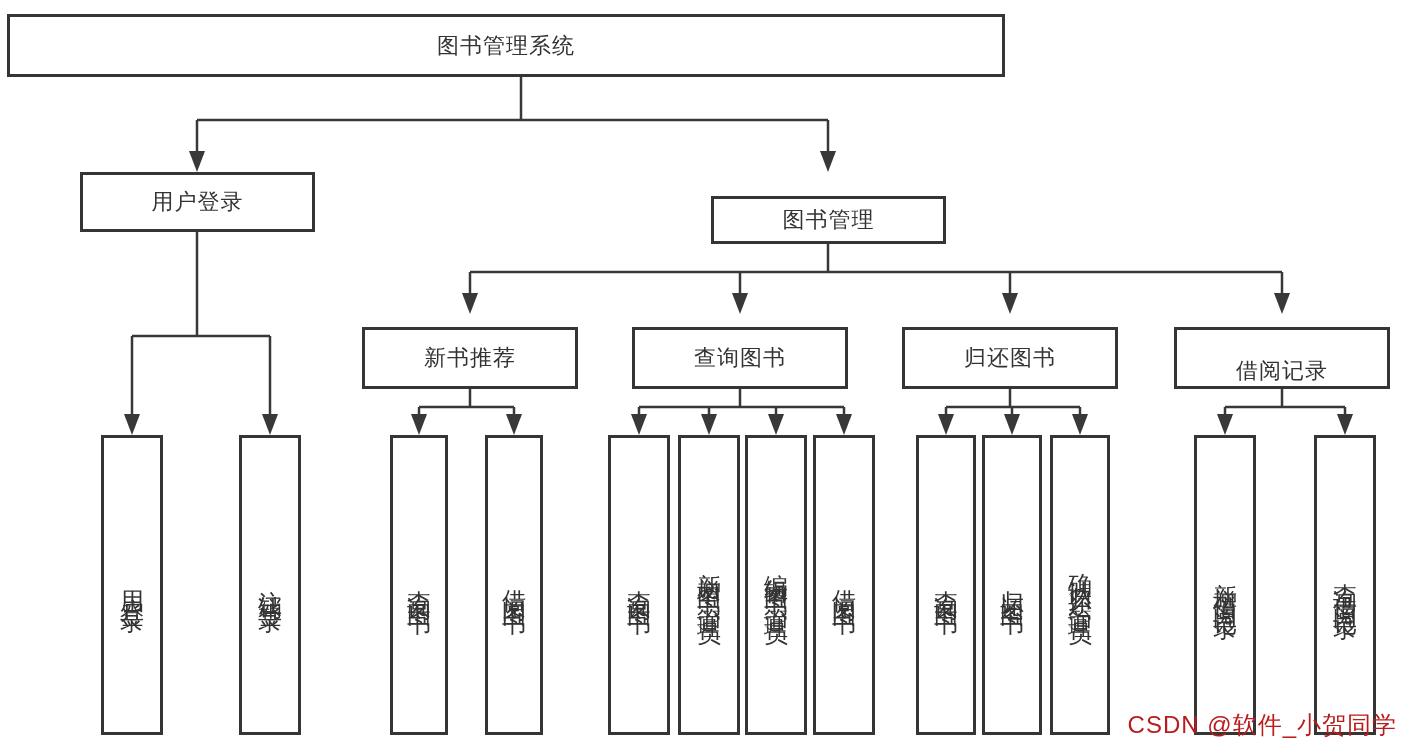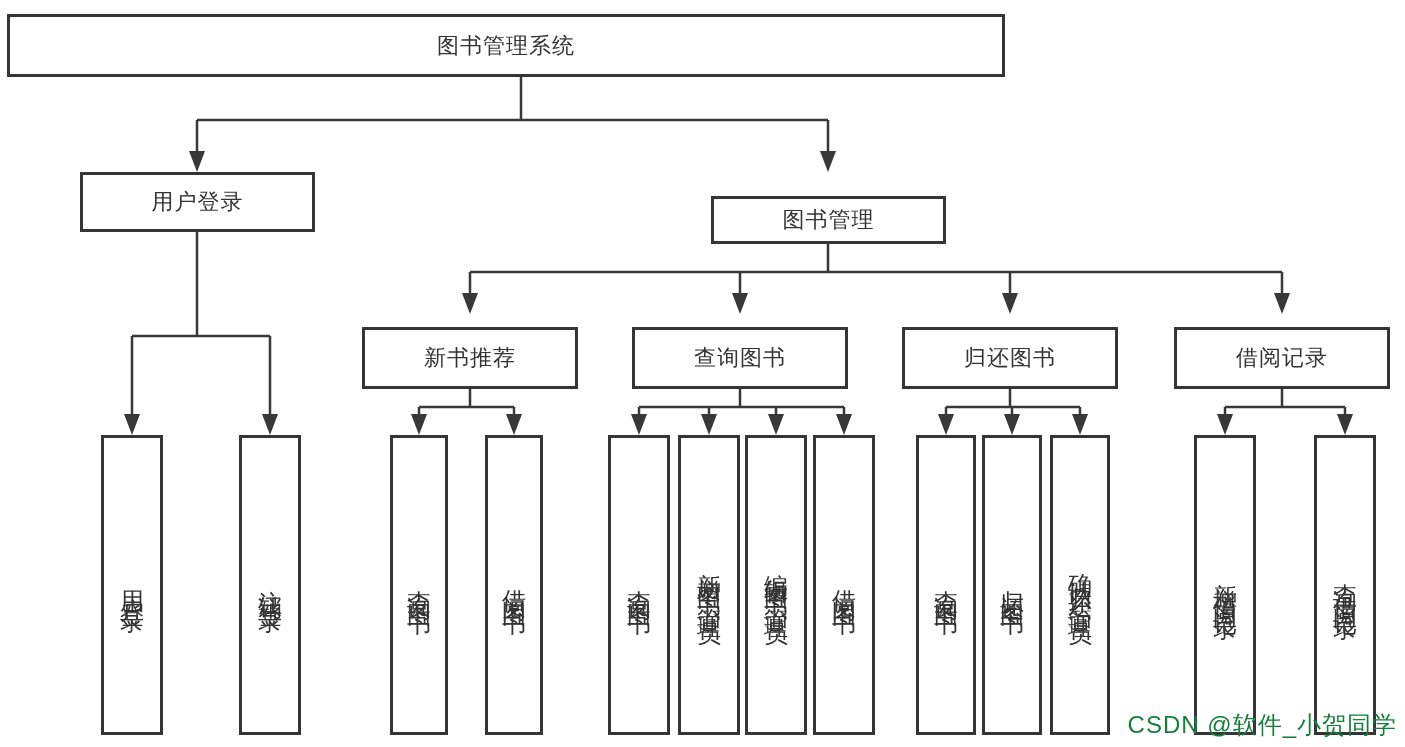--- a/index.html
+++ b/index.html
@@ -31,21 +31,21 @@
     white-space:nowrap;
   }
   
   .root { left:7px;  top:14px;  width:998px; height:63px; }
   .l2a  { left:80px;  top:172px; width:235px; height:60px; }
   .l2b  { left:711px; top:172px; width:235px; height:48px;margin-top:24px; }
   .l3   { top:327px; width:216px; height:62px; }
   .l3a  { left:362px; }
   .l3b  { left:632px; }
   .l3c  { left:902px; }
-  .l3d  { left:1174px; }
+  .l3d  { left:1174px;align-items:flex-end; }
   
   .leaf { top:435px; height:300px; }
   .leaf .lbl {
     writing-mode: vertical-rl;
     text-orientation: mixed;
     font-size:24px;
     line-height:1;
     letter-spacing:7px;
     white-space:nowrap;
   }
@@ -60,21 +60,21 @@
   .d1 { left:916px;  width:60px; }
   .d2 { left:982px;  width:60px; }
   .d3 { left:1050px; width:60px; }
   .e1 { left:1194px; width:62px; }
   .e2 { left:1314px; width:62px; }
   .watermark {
     position:absolute;
     right:8px;
     bottom:6px;
     z-index:2;
-    color:#15803d;
+    color:#b91c1c;
     font-size:24px;
     letter-spacing:1px;
     white-space:nowrap;
   }
 </style>
 </head>
 <body>
 
 <div class="canvas">
 

